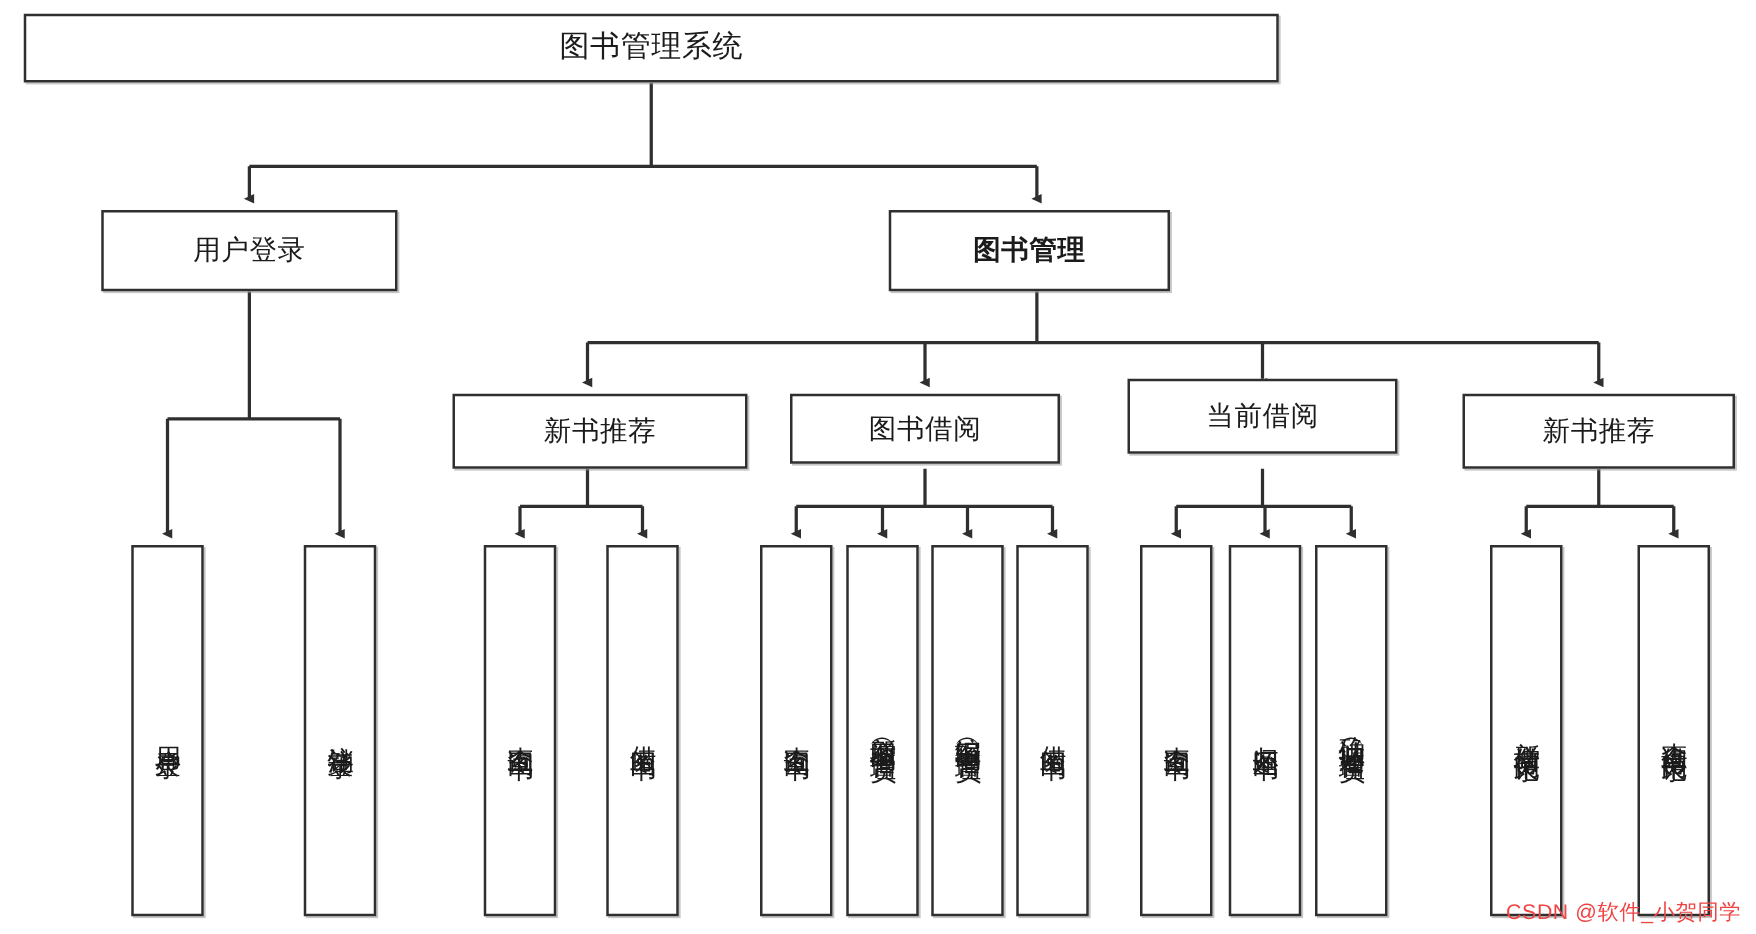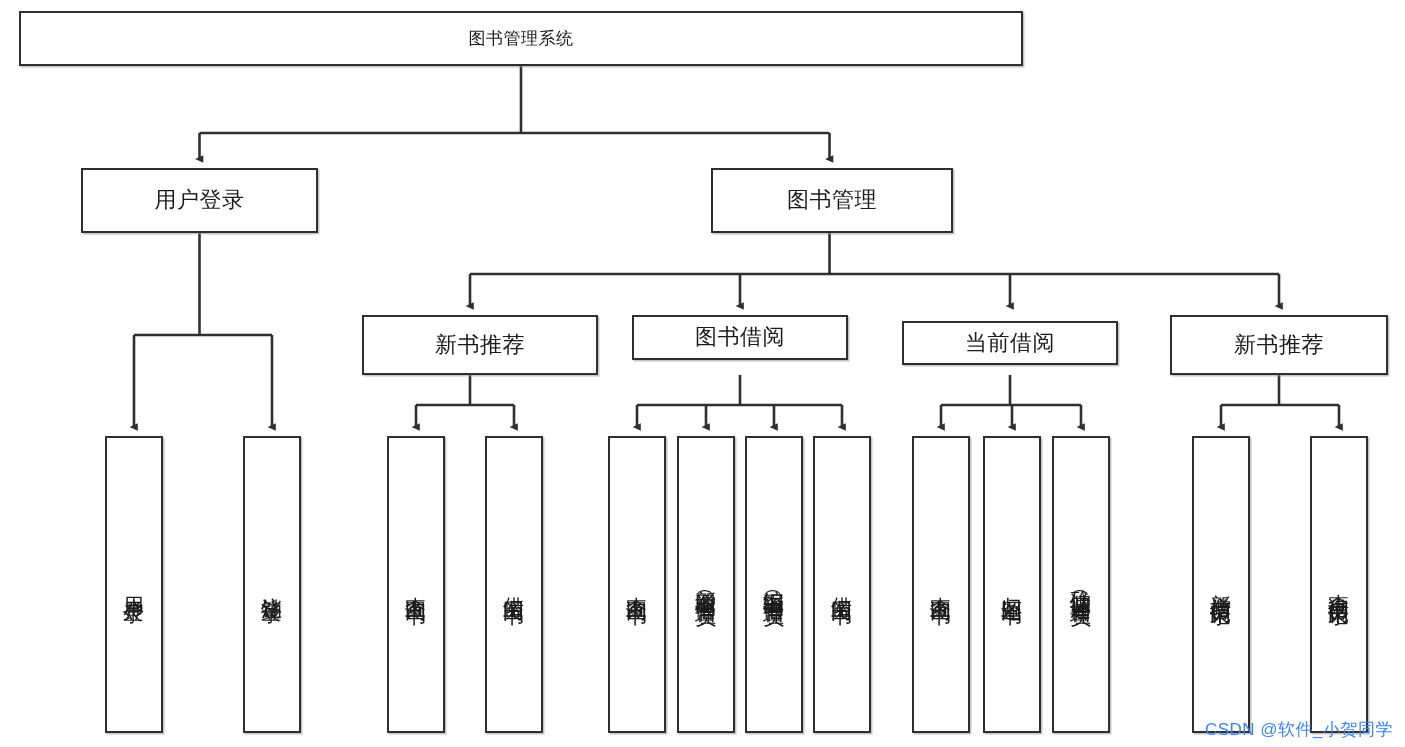--- a/index.html
+++ b/index.html
@@ -49,28 +49,28 @@
   }
   .node-box.vertical .node-label {
     font-size: 21px;
     writing-mode: vertical-rl;
     text-orientation: upright;
     letter-spacing: 2.5px;
     line-height: 1.0;
     white-space: normal;
   }
   .node-box.level-root .node-label {
-    font-size: 17px;
+    font-size: 24px;
   }
   .watermark {
     position: absolute;
     right: 12px;
     bottom: 6px;
     font-size: 17px;
-    color: #3b82f6;
+    color: #ef4444;
     letter-spacing: 0.5px;
     user-select: none;
     white-space: nowrap;
   }
 </style>
 </head>
 <body>
 
 <div id="diagram-root">
 
@@ -117,30 +117,30 @@
       </g>
   </svg>
 
   <div id="nodes-layer">
       <div class="node-box horizontal level-root" style="left: 19px; top: 11px; width: 1004px; height: 55px;">
         <span class="node-label">图书管理系统</span>
       </div>
       <div class="node-box horizontal level-1" style="left: 81px; top: 168px; width: 237px; height: 65px;">
         <span class="node-label">用户登录</span>
       </div>
-      <div class="node-box horizontal level-1" style="left: 711px; top: 168px; width: 242px; height: 65px;">
+      <div class="node-box horizontal level-1" style="left: 711px; top: 168px; width: 225px; height: 65px; font-weight: bold;">
         <span class="node-label">图书管理</span>
       </div>
       <div class="node-box horizontal level-2" style="left: 362px; top: 315px; width: 236px; height: 60px;">
         <span class="node-label">新书推荐</span>
       </div>
-      <div class="node-box horizontal level-2" style="left: 632px; top: 315px; width: 216px; height: 45px;">
+      <div class="node-box horizontal level-2" style="left: 632px; top: 315px; width: 216px; height: 56px;">
         <span class="node-label">图书借阅</span>
       </div>
-      <div class="node-box horizontal level-2" style="left: 902px; top: 321px; width: 216px; height: 44px;">
+      <div class="node-box horizontal level-2" style="left: 902px; top: 303px; width: 216px; height: 60px;">
         <span class="node-label">当前借阅</span>
       </div>
       <div class="node-box horizontal level-2" style="left: 1170px; top: 315px; width: 218px; height: 60px;">
         <span class="node-label">新书推荐</span>
       </div>
       <div class="node-box vertical level-3" style="left: 105px; top: 436px; width: 58px; height: 297px;">
         <span class="node-label">用户登录</span>
       </div>
       <div class="node-box vertical level-3" style="left: 243px; top: 436px; width: 58px; height: 297px;">
         <span class="node-label">注销登录</span>

